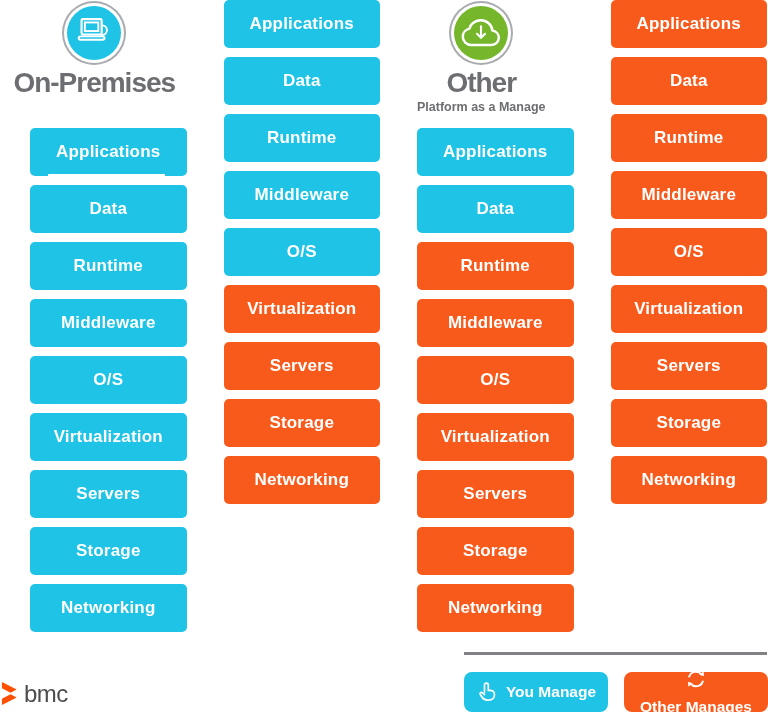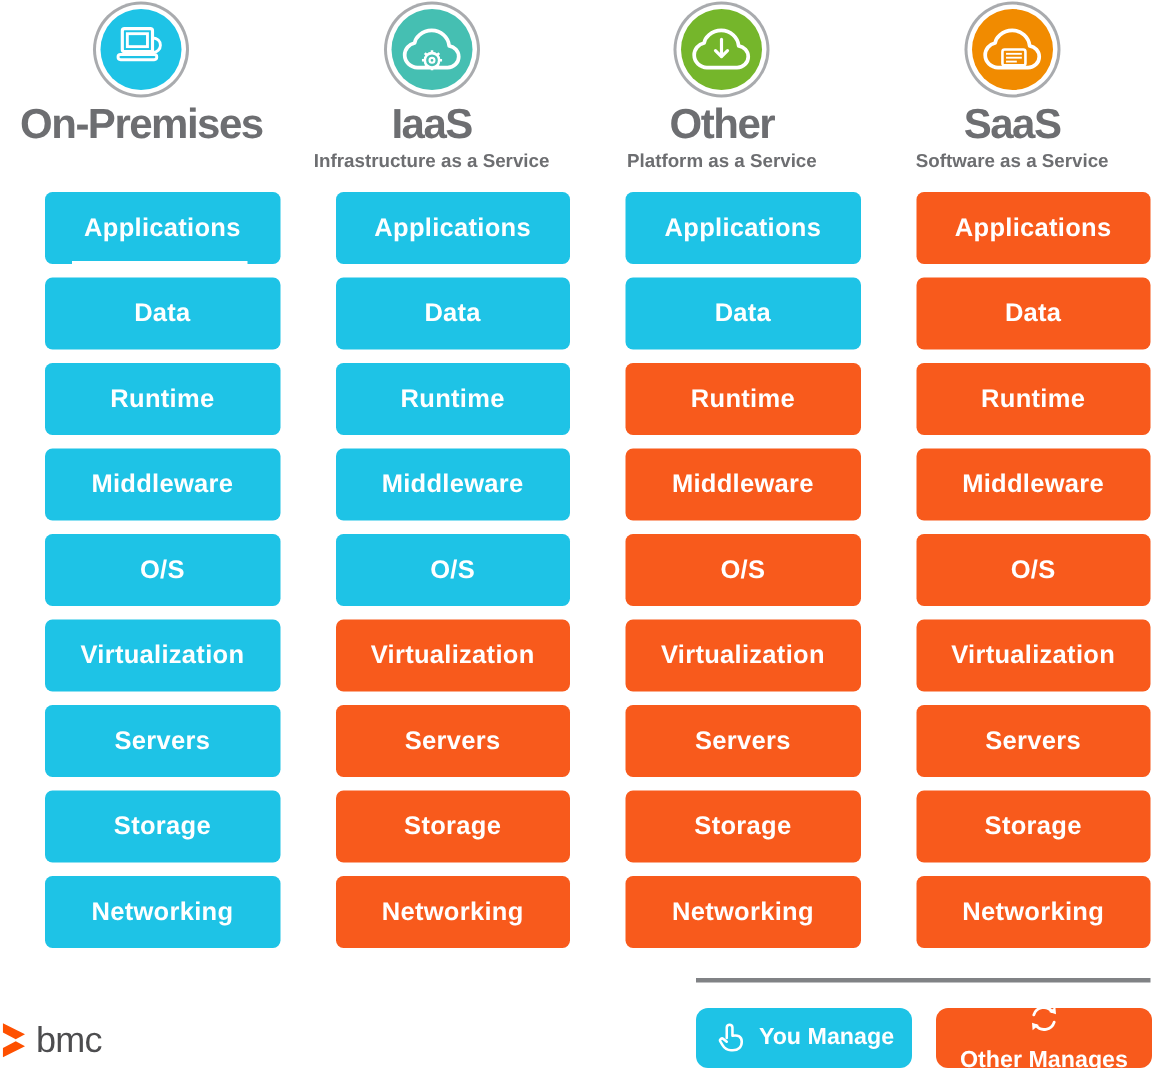--- a/index.html
+++ b/index.html
@@ -86,39 +86,20 @@
         </div>
       <div class="cell" data-state="you">
           <span class="cell-label">Storage</span>
         </div>
       <div class="cell" data-state="you">
           <span class="cell-label">Networking</span>
         </div>
     </div>
 
     <div class="col">
-      <div class="col-header">
-        <div class="icon-circle" style="background:#45bfb2">
-          <svg width="46" height="46" viewBox="0 0 48 48">
-            <g transform="translate(5,6) scale(2.35)">
-              <path d="M4.406 3.342A5.53 5.53 0 0 1 8 2c2.69 0 4.923 2 5.166 4.579C14.758 6.804 16 8.137 16 9.773 16 11.569 14.502 13 12.687 13H3.781C1.708 13 0 11.366 0 9.318c0-1.763 1.266-3.223 2.942-3.593.143-.863.698-1.723 1.464-2.383z" fill="none" stroke="#fff" stroke-width="1.1" stroke-linejoin="round"></path>
-            </g>
-            <g stroke="#fff" stroke-width="1.8">
-              <line x1="24" y1="24.5" x2="24" y2="38.5"></line>
-              <line x1="17" y1="31.5" x2="31" y2="31.5"></line>
-              <line x1="19" y1="26.5" x2="29" y2="36.5"></line>
-              <line x1="29" y1="26.5" x2="19" y2="36.5"></line>
-            </g>
-            <circle cx="24" cy="31.5" r="5" fill="#45bfb2" stroke="#fff" stroke-width="1.8"></circle>
-            <circle cx="24" cy="31.5" r="1.7" fill="none" stroke="#fff" stroke-width="1.5"></circle>
-          </svg>
-        </div>
-        <div class="col-title">IaaS</div>
-        <div class="col-subtitle">Infrastructure as a Service</div>
-      </div>
       <div class="cell" data-state="you">
           <span class="cell-label">Applications</span>
         </div>
       <div class="cell" data-state="you">
           <span class="cell-label">Data</span>
         </div>
       <div class="cell" data-state="you">
           <span class="cell-label">Runtime</span>
         </div>
       <div class="cell" data-state="you">
@@ -148,21 +129,21 @@
             <g transform="translate(5,6) scale(2.35)">
               <path d="M4.406 3.342A5.53 5.53 0 0 1 8 2c2.69 0 4.923 2 5.166 4.579C14.758 6.804 16 8.137 16 9.773 16 11.569 14.502 13 12.687 13H3.781C1.708 13 0 11.366 0 9.318c0-1.763 1.266-3.223 2.942-3.593.143-.863.698-1.723 1.464-2.383z" fill="none" stroke="#fff" stroke-width="1.1" stroke-linejoin="round"></path>
             </g>
             <g fill="none" stroke="#fff" stroke-width="2.2" stroke-linecap="round" stroke-linejoin="round">
               <line x1="24" y1="17" x2="24" y2="28.5"></line>
               <path d="M19.8 24.8 L24 29 L28.2 24.8"></path>
             </g>
           </svg>
         </div>
         <div class="col-title">Other</div>
-        <div class="col-subtitle">Platform as a Service</div>
+        <div class="col-subtitle">Platform as a Manage</div>
       </div>
       <div class="cell" data-state="you">
           <span class="cell-label">Applications</span>
         </div>
       <div class="cell" data-state="you">
           <span class="cell-label">Data</span>
         </div>
       <div class="cell" data-state="other">
           <span class="cell-label">Runtime</span>
         </div>
@@ -180,37 +161,20 @@
         </div>
       <div class="cell" data-state="other">
           <span class="cell-label">Storage</span>
         </div>
       <div class="cell" data-state="other">
           <span class="cell-label">Networking</span>
         </div>
     </div>
 
     <div class="col">
-      <div class="col-header">
-        <div class="icon-circle" style="background:#f18b00">
-          <svg width="46" height="46" viewBox="0 0 48 48">
-            <g transform="translate(5,6) scale(2.35)">
-              <path d="M4.406 3.342A5.53 5.53 0 0 1 8 2c2.69 0 4.923 2 5.166 4.579C14.758 6.804 16 8.137 16 9.773 16 11.569 14.502 13 12.687 13H3.781C1.708 13 0 11.366 0 9.318c0-1.763 1.266-3.223 2.942-3.593.143-.863.698-1.723 1.464-2.383z" fill="none" stroke="#fff" stroke-width="1.1" stroke-linejoin="round"></path>
-            </g>
-            <rect x="17" y="24" width="16" height="11" rx="1.5" fill="#f18b00" stroke="#fff" stroke-width="1.8"></rect>
-            <g stroke="#fff" stroke-width="1.3">
-              <line x1="19.5" y1="27" x2="30.5" y2="27"></line>
-              <line x1="19.5" y1="29.7" x2="30.5" y2="29.7"></line>
-              <line x1="19.5" y1="32.4" x2="27" y2="32.4"></line>
-            </g>
-          </svg>
-        </div>
-        <div class="col-title">SaaS</div>
-        <div class="col-subtitle">Software as a Service</div>
-      </div>
       <div class="cell" data-state="other">
           <span class="cell-label">Applications</span>
         </div>
       <div class="cell" data-state="other">
           <span class="cell-label">Data</span>
         </div>
       <div class="cell" data-state="other">
           <span class="cell-label">Runtime</span>
         </div>
       <div class="cell" data-state="other">

